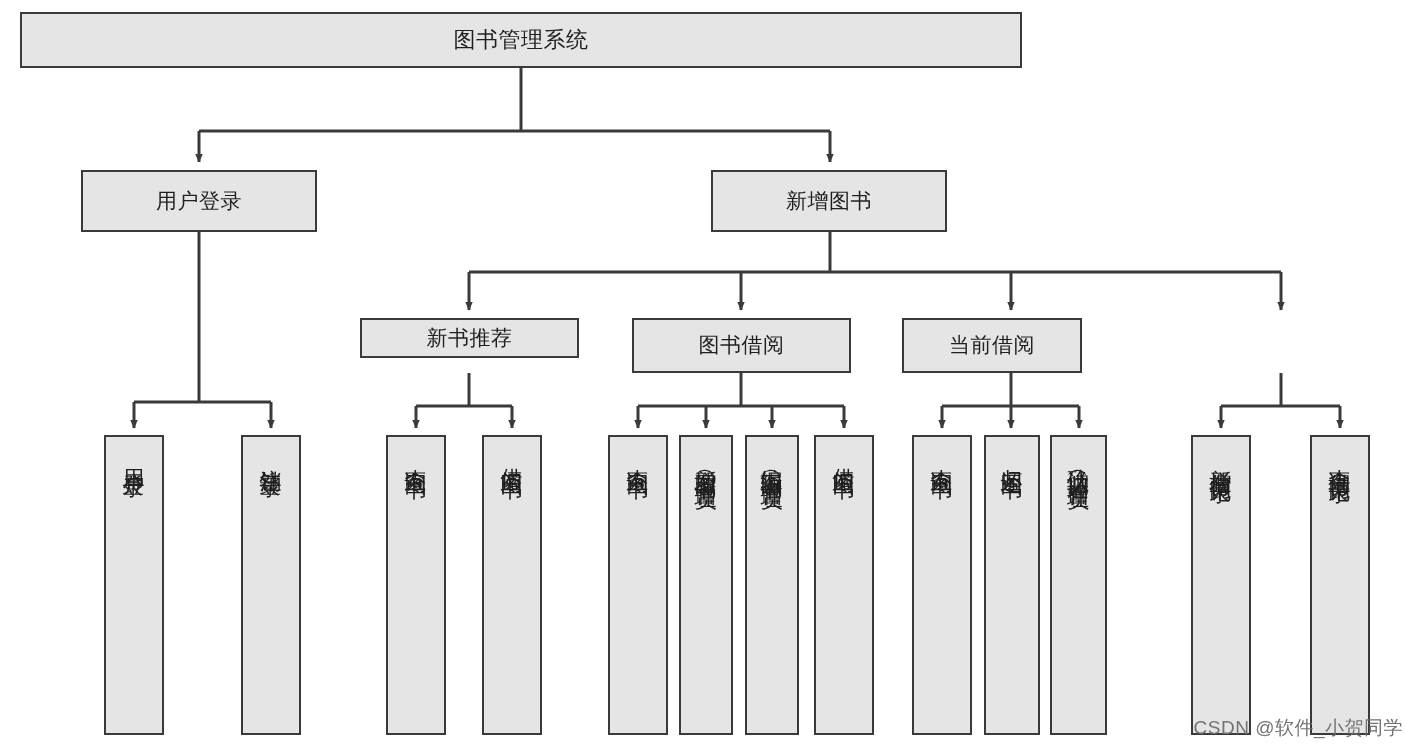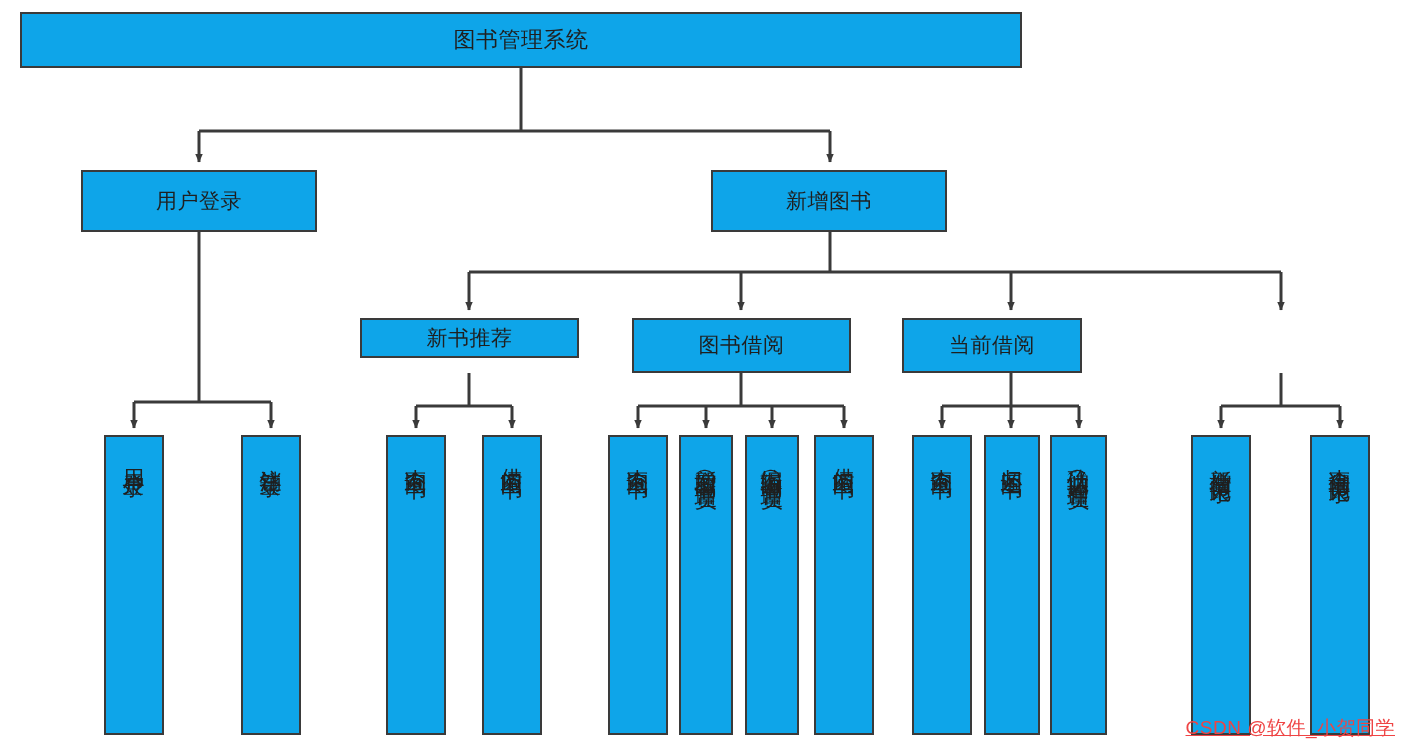--- a/index.html
+++ b/index.html
@@ -20,21 +20,21 @@
   svg#wires {
     position: absolute;
     left: 0;
     top: 0;
     width: 1405px;
     height: 747px;
   }
   .node {
     position: absolute;
     box-sizing: border-box;
-    background: #0ea5e9;
+    background: #e5e5e5;
     border: 2.5px solid #3a3a3a;
     display: flex;
     align-items: center;
     justify-content: center;
     z-index: 5;
   }
   .node-label {
     color: #1f1f1f;
     font-size: 21px;
     line-height: 1.25;
@@ -52,28 +52,27 @@
   .node.leaf .node-label {
     writing-mode: vertical-rl;
     text-orientation: upright;
     font-size: 22px;
     line-height: 1.05;
     letter-spacing: 3px;
     white-space: nowrap;
   }
   .watermark {
     position: absolute;
-    right: 10px;
+    right: 2px;
     bottom: 6px;
-    color: #ef4444;
+    color: #737373;
     font-size: 19px;
     z-index: 9;
     white-space: nowrap;
     letter-spacing: 0.5px;
-    text-decoration: underline;
   }
 </style>
 </head>
 <body>
 
 <div id="canvas">
 
   <svg id="wires" viewBox="0 0 1405 747" xmlns="http://www.w3.org/2000/svg">
     <defs>
       <marker id="arrow" markerWidth="10" markerHeight="10" refX="8.5" refY="4" orient="auto" markerUnits="userSpaceOnUse">

